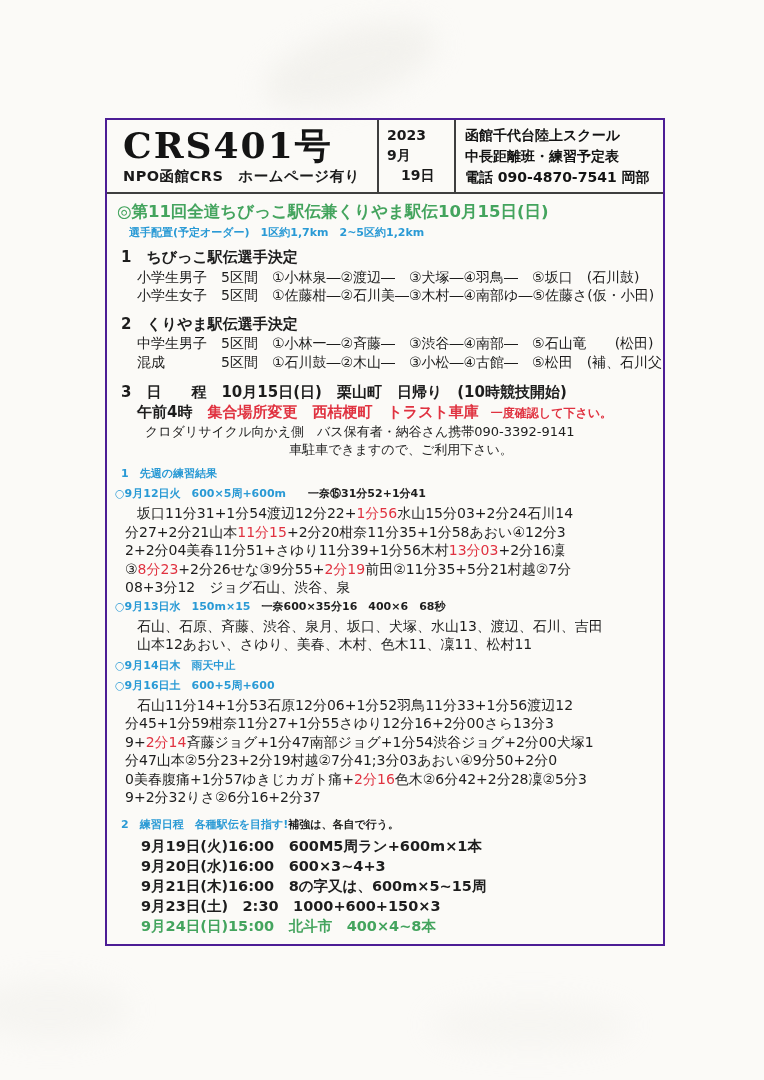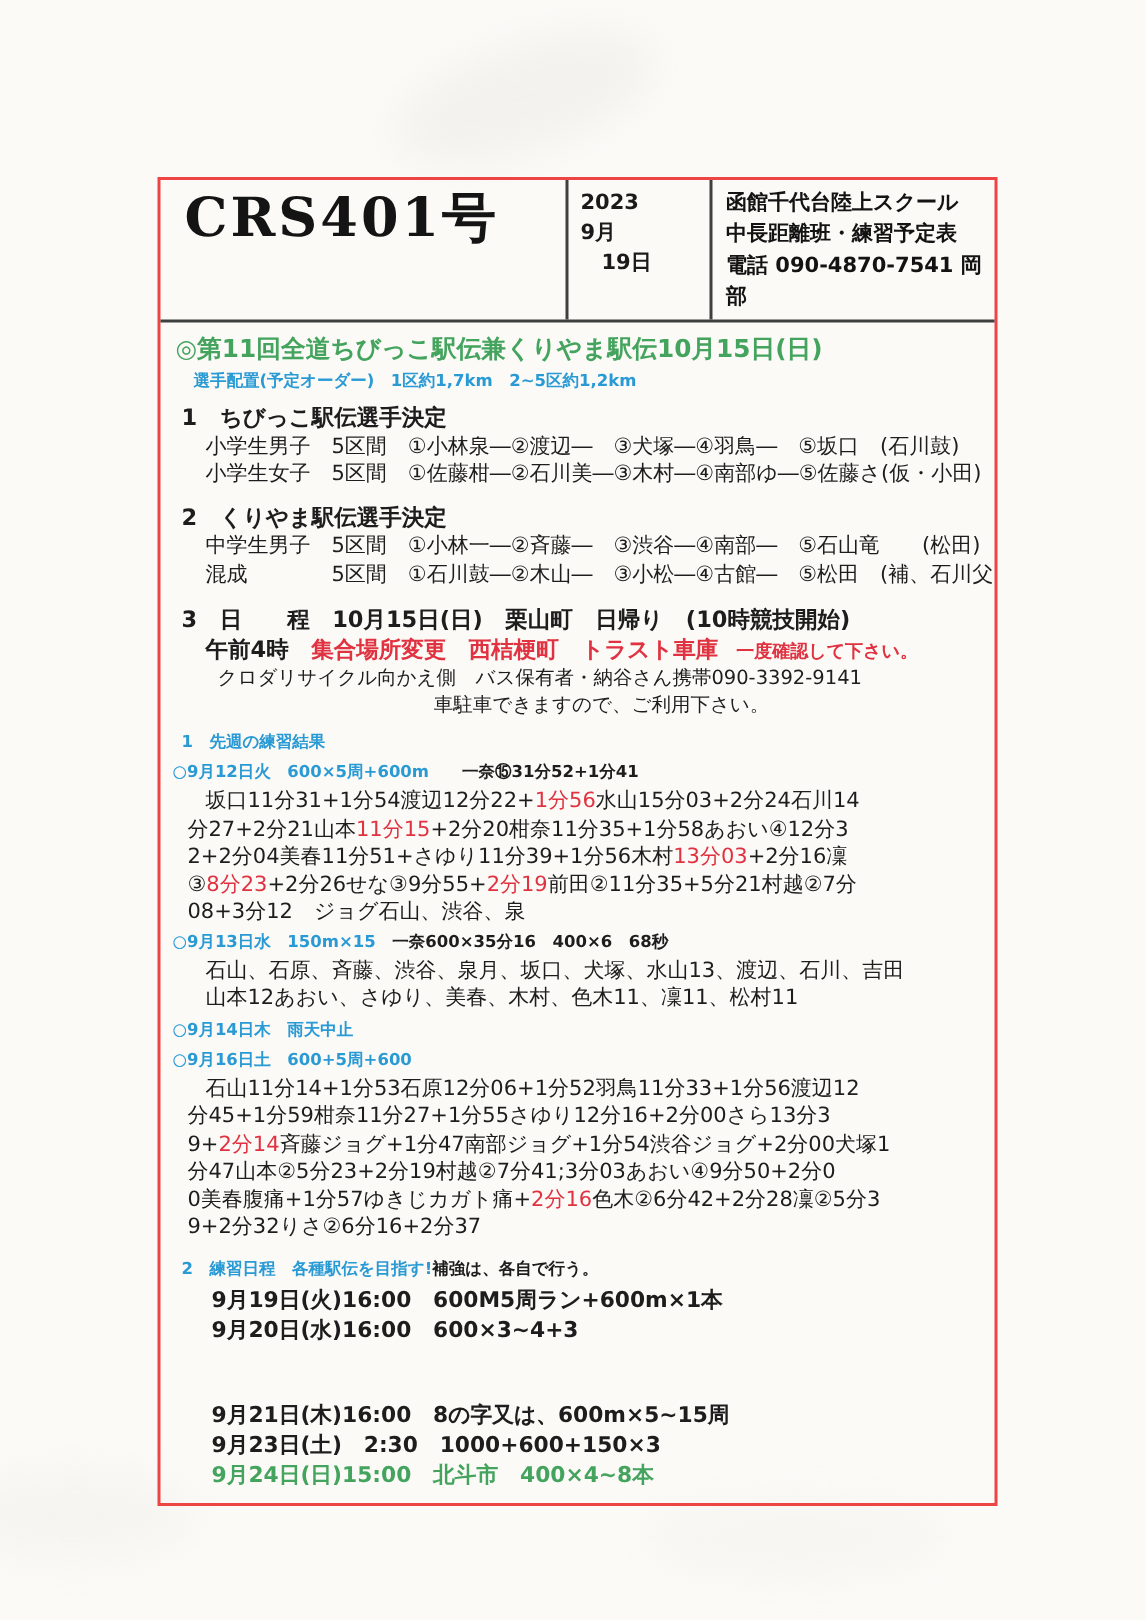--- a/index.html
+++ b/index.html
@@ -10,30 +10,30 @@
     color:var(--ink,#1d1d1d);
     position:relative;overflow:hidden;
   }
   .artifact{position:absolute;background:#ecebe6;filter:blur(14px);border-radius:50%;opacity:.55;}
   .a1{left:260px;top:30px;width:180px;height:70px;transform:rotate(-18deg);}
   .a2{left:-30px;top:980px;width:160px;height:60px;opacity:.35;}
   .a3{left:430px;top:1000px;width:200px;height:50px;opacity:.3;}
 
   .docbox{
     position:absolute;left:105px;top:118px;width:560px;
-    border:2px solid #ef4444;background:transparent;box-sizing:border-box;
+    border:2px solid #4c1d95;background:transparent;box-sizing:border-box;
   }
   .hdr{display:flex;border-bottom:2px solid #3f3f3f;}
   .hcell-title{width:272px;border-right:2px solid #3f3f3f;box-sizing:border-box;padding:4px 6px 4px 16px;}
   .doc-title{
     font-family:"DejaVu Serif","Liberation Serif",serif;
     font-size:36px;font-weight:bold;letter-spacing:2px;line-height:42px;color:#141414;
   }
   .doc-subtitle{font-size:14.5px;font-weight:bold;letter-spacing:.5px;margin-top:1px;color:#1a1a1a;}
-  .hcell-date{width:96px;border-right:2px solid #3f3f3f;box-sizing:border-box;
+  .hcell-date{width:77px;border-right:2px solid #3f3f3f;box-sizing:border-box;
     padding:5px 2px 4px 8px;font-weight:bold;font-size:14px;line-height:20px;color:#1a1a1a;}
   .hcell-org{flex:1;box-sizing:border-box;padding:5px 4px 4px 9px;
     font-weight:bold;font-size:14px;line-height:21px;color:#131313;}
 
   .content{padding:4px 6px 8px 8px;overflow:hidden;}
   .ln{white-space:nowrap;}
   .t1{font-size:16.5px;font-weight:bold;line-height:22px;}
   .t2{font-size:11px;font-weight:bold;line-height:20px;}
   .h {font-size:15px;  font-weight:bold;line-height:19.5px;}
   .r {font-size:14px;  font-weight:500; line-height:18.5px;}
@@ -49,20 +49,21 @@
 <body>
 
 <div class="artifact a1"></div>
 <div class="artifact a2"></div>
 <div class="artifact a3"></div>
 
 <div class="docbox">
   <div class="hdr">
     <div class="hcell-title">
       <div class="doc-title">CRS401号</div>
+      <div class="doc-subtitle">NPO函館CRS　ホームページ有り</div>
     </div>
     <div class="hcell-date">
       <div>2023</div>
       <div>9月</div>
       <div>　19日</div>
     </div>
     <div class="hcell-org">
       <div>函館千代台陸上スクール</div>
       <div>中長距離班・練習予定表</div>
       <div>電話 090-4870-7541 岡部</div>
@@ -95,17 +96,17 @@
       <div class="ln t2"><span class="cb">○9月16日土　600+5周+600</span></div>
       <div class="ln r" style="padding-left: 22px;"><span class="ck">石山11分14+1分53石原12分06+1分52羽鳥11分33+1分56渡辺12</span></div>
       <div class="ln r" style="padding-left: 10px;"><span class="ck">分45+1分59柑奈11分27+1分55さゆり12分16+2分00さら13分3</span></div>
       <div class="ln r" style="padding-left: 10px;"><span class="ck">9+</span><span class="cr">2分14</span><span class="ck">斉藤ジョグ+1分47南部ジョグ+1分54渋谷ジョグ+2分00犬塚1</span></div>
       <div class="ln r" style="padding-left: 10px;"><span class="ck">分47山本②5分23+2分19村越②7分41;3分03あおい④9分50+2分0</span></div>
       <div class="ln r" style="padding-left: 10px;"><span class="ck">0美春腹痛+1分57ゆきじカガト痛+</span><span class="cr">2分16</span><span class="ck">色木②6分42+2分28凜②5分3</span></div>
       <div class="ln r" style="padding-left: 10px;"><span class="ck">9+2分32りさ②6分16+2分37</span></div>
       <div class="ln t2" style="margin-top: 8px; padding-left: 6px;"><span class="cb">2　練習日程　各種駅伝を目指す!</span><span class="ck">補強は、各自で行う。</span></div>
       <div class="ln d" style="margin-top: 1px; padding-left: 26px;"><span class="ck">9月19日(火)16:00　600M5周ラン+600m×1本</span></div>
       <div class="ln d" style="padding-left: 26px;"><span class="ck">9月20日(水)16:00　600×3~4+3</span></div>
-      <div class="ln d" style="padding-left: 26px; margin-top: 37px;"><span class="ck">9月21日(木)16:00　8の字又は、600m×5~15周</span></div>
+      <div class="ln d" style="padding-left: 26px;"><span class="ck">9月21日(木)16:00　8の字又は、600m×5~15周</span></div>
       <div class="ln d" style="padding-left: 26px;"><span class="ck">9月23日(土)　2:30　1000+600+150×3</span></div>
       <div class="ln d" style="padding-left: 26px;"><span class="cg">9月24日(日)15:00　北斗市　400×4~8本</span></div>
     </div>
 </div>
 
 </body></html>

